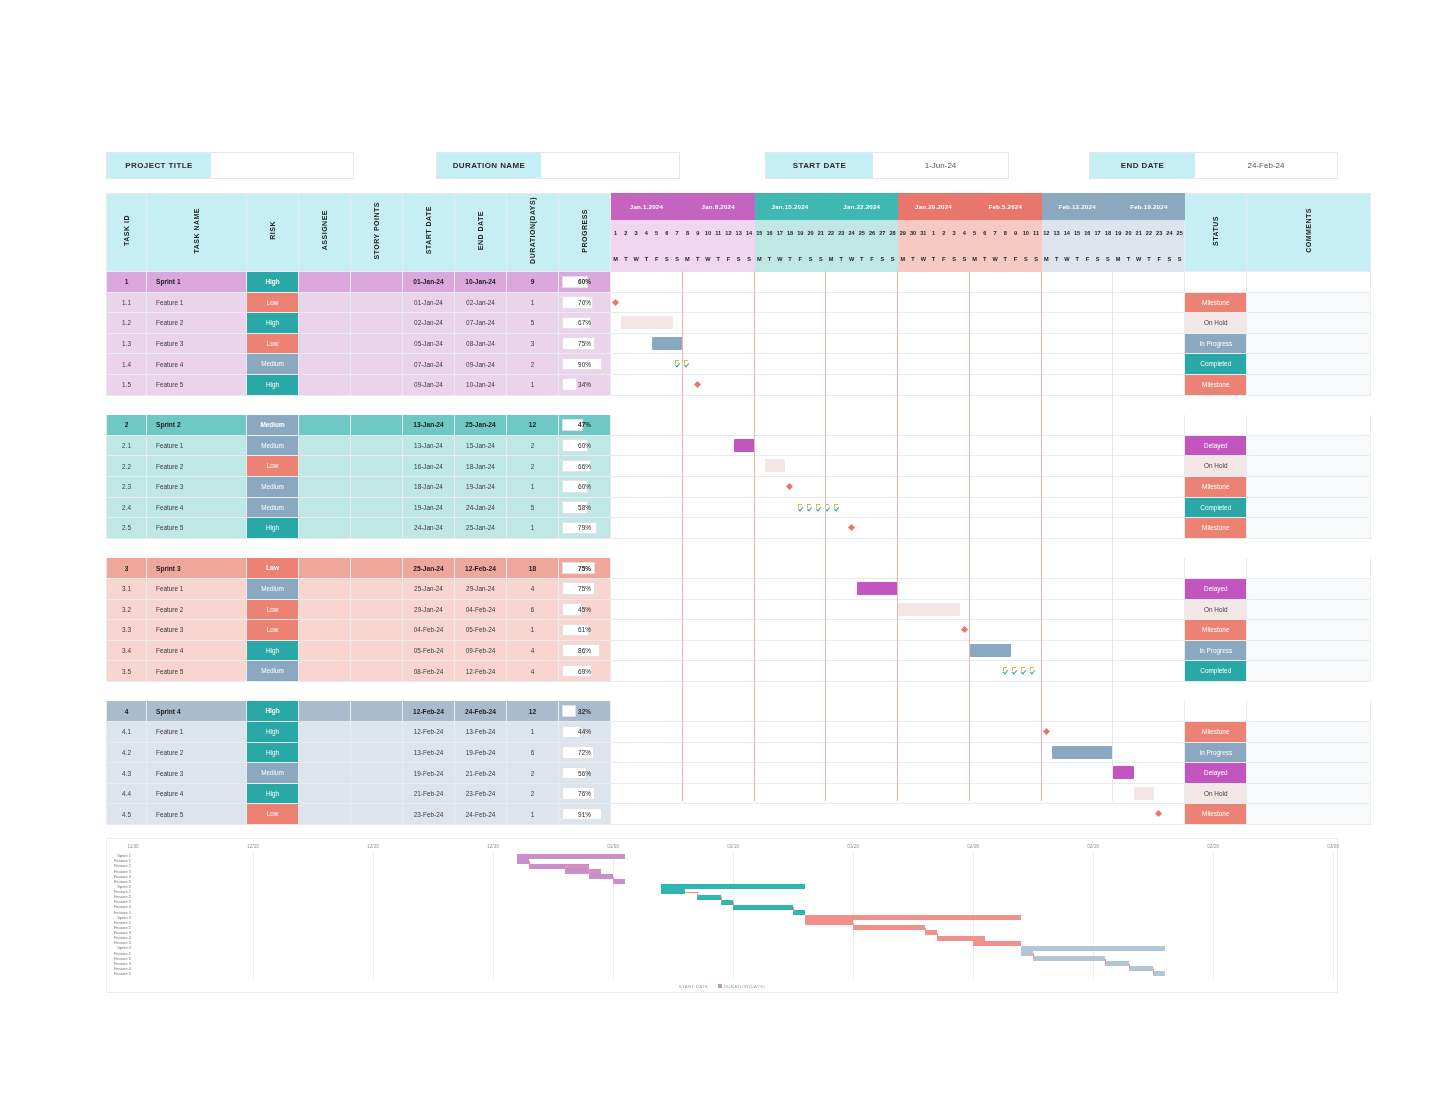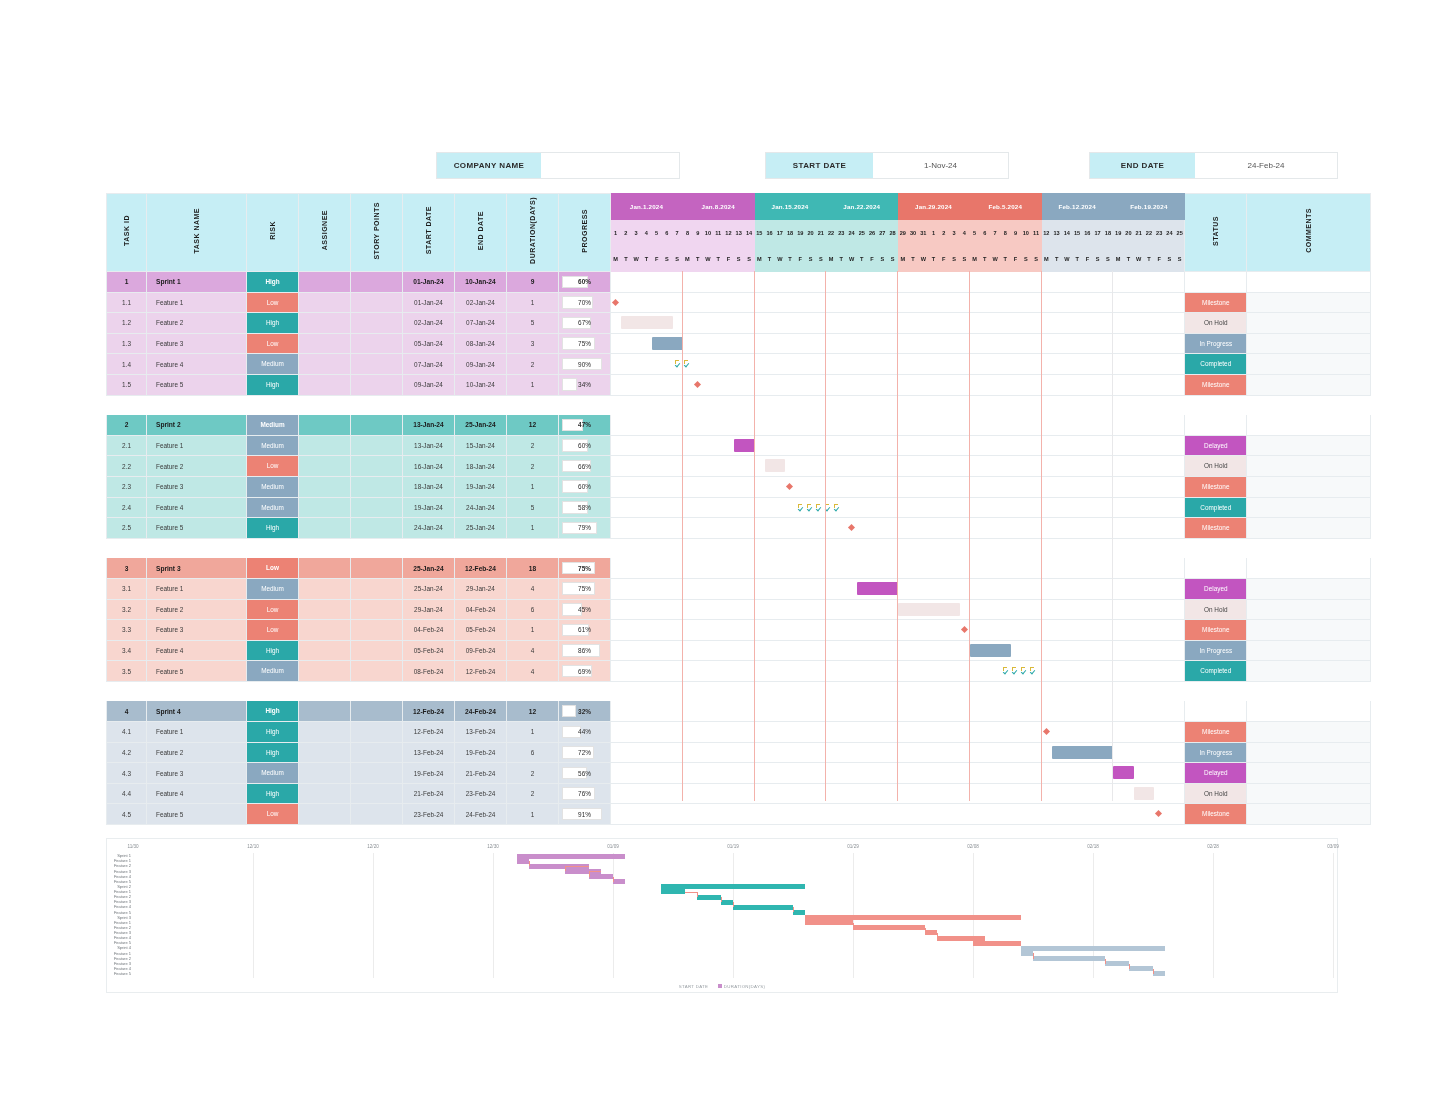--- a/index.html
+++ b/index.html
@@ -150,27 +150,31 @@
     display: inline-block; width: 4px; height: 4px; background: #c98ecb; margin: 0 2px 0 8px;
   }
 </style>
 </head>
 <body>
 
 <div class="page">
 
 
   <div class="infobar">
+    <div class="infofield" id="f-project">
+      <div class="lab">PROJECT TITLE</div>
+      <div class="val"></div>
+    </div>
     <div class="infofield" id="f-company">
-      <div class="lab">COMPANY NAME</div>
+      <div class="lab">DURATION NAME</div>
       <div class="val"></div>
     </div>
     <div class="infofield" id="f-start">
       <div class="lab">START DATE</div>
-      <div class="val">1-Nov-24</div>
+      <div class="val">1-Jun-24</div>
     </div>
     <div class="infofield" id="f-end">
       <div class="lab">END DATE</div>
       <div class="val">24-Feb-24</div>
     </div>
   </div>
 
   <div class="grid" style="position: absolute;">
     <table class="gantt">
       <colgroup id="cg">

